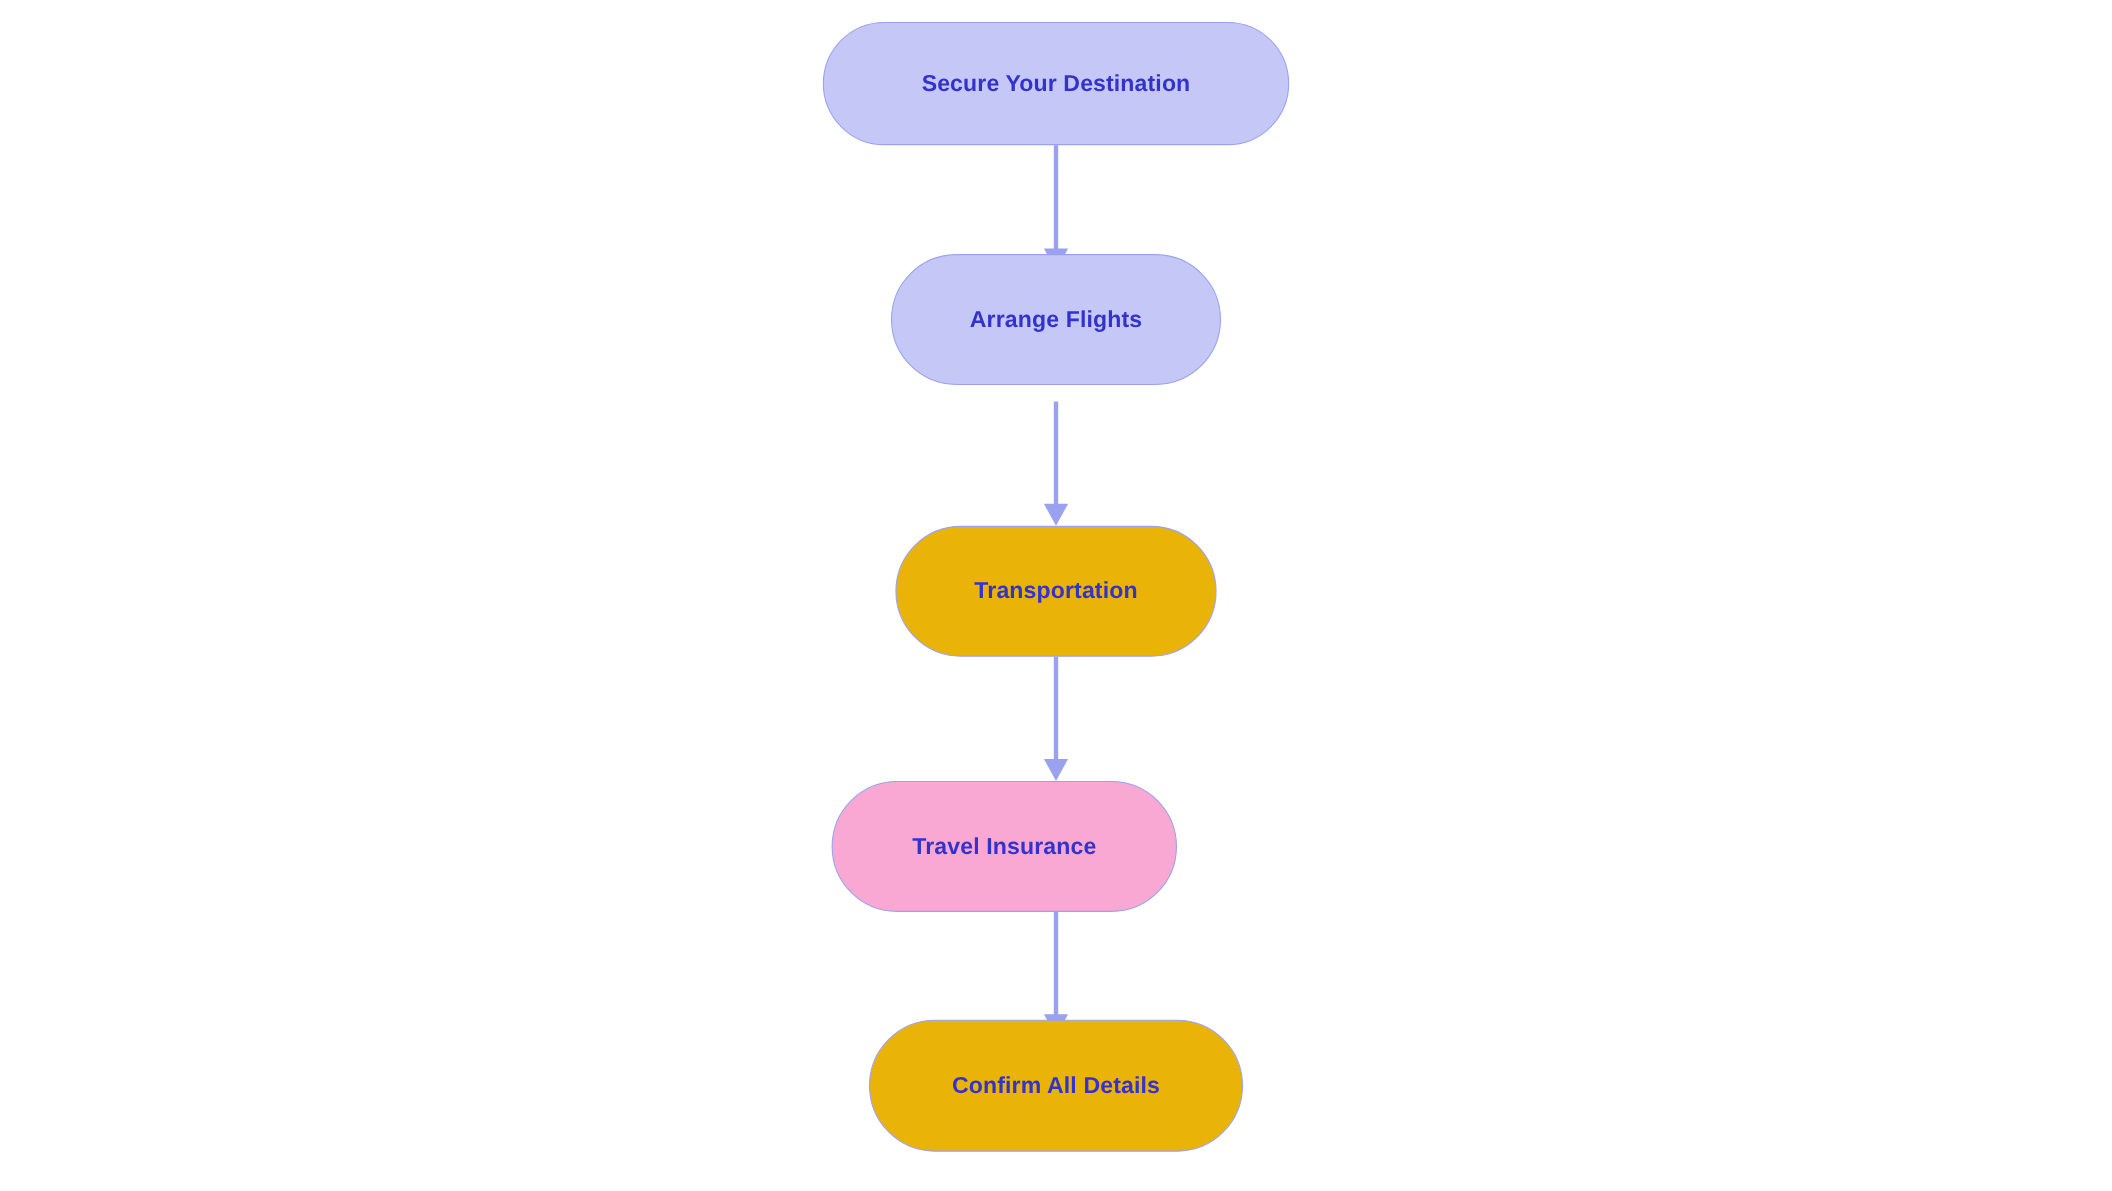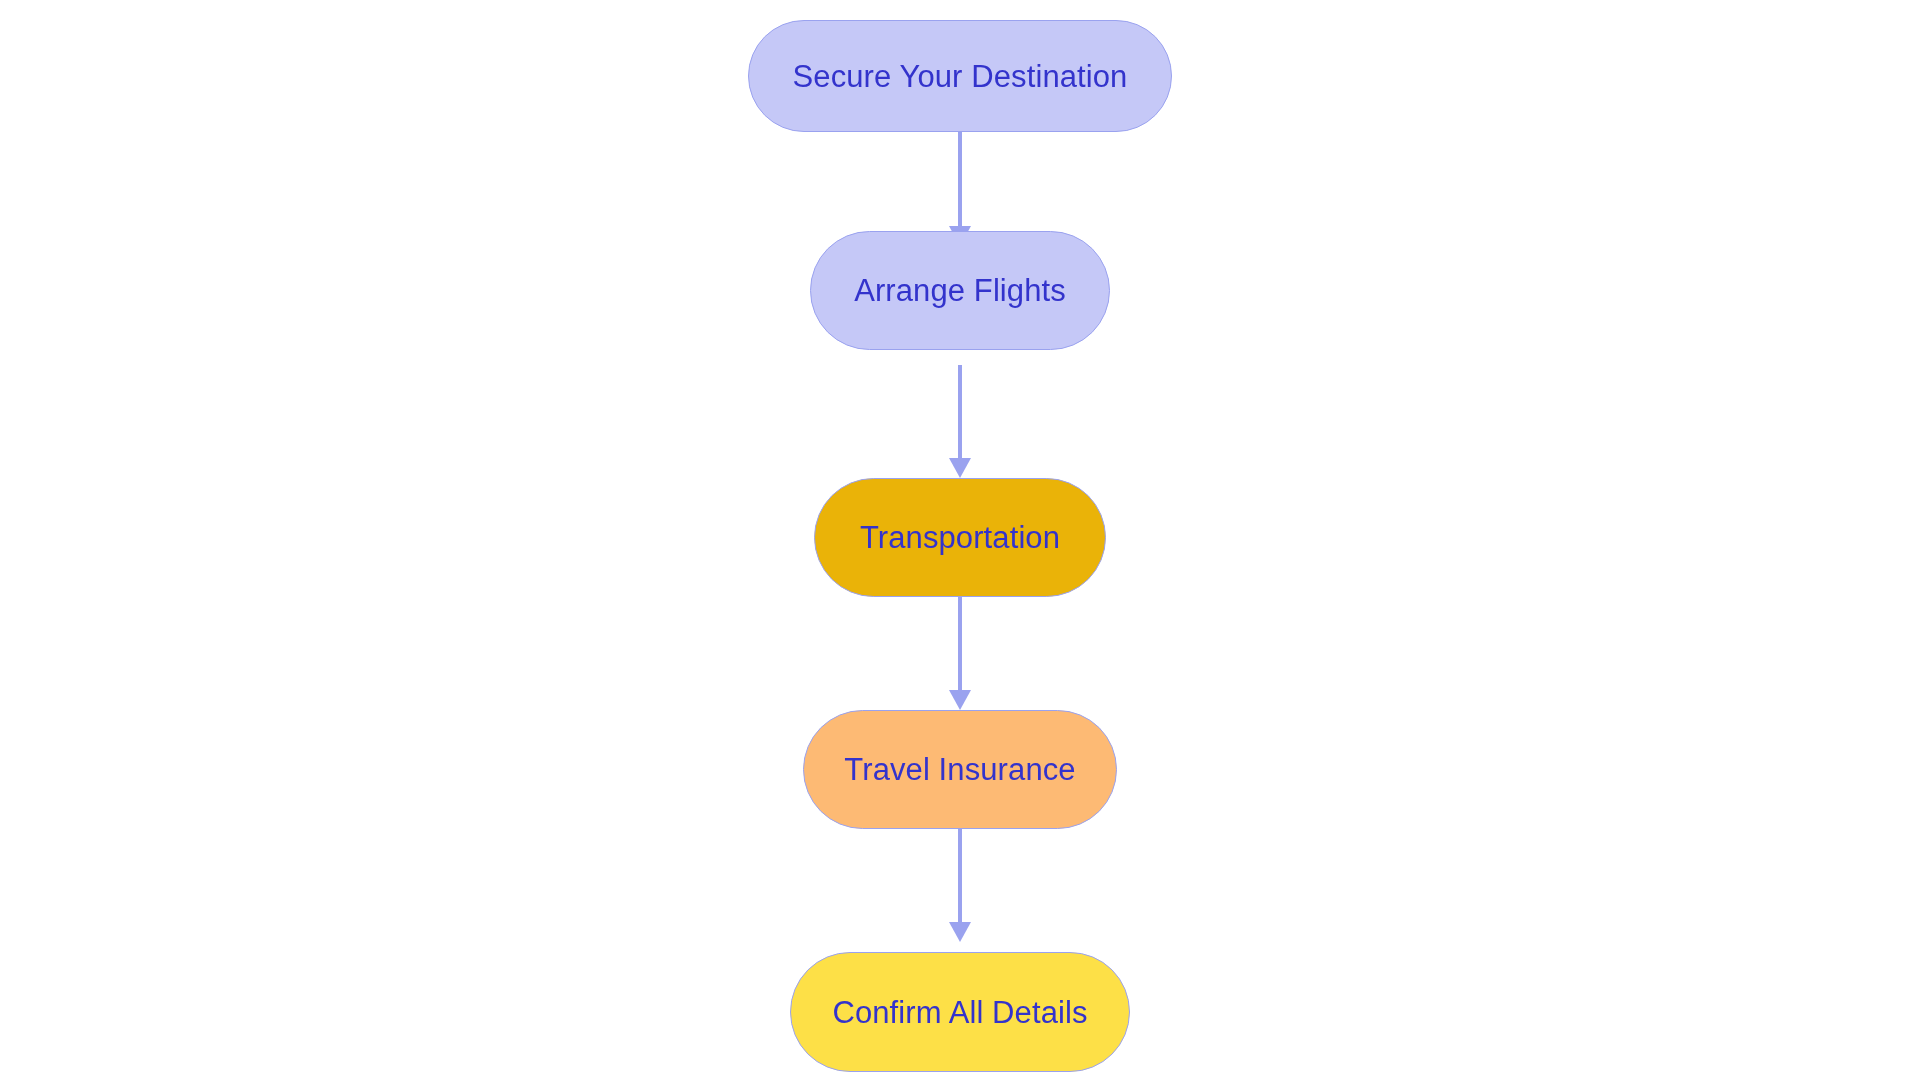--- a/index.html
+++ b/index.html
@@ -41,22 +41,22 @@
     justify-content: center;
     background: #c5c8f7;
     border: 1.6px solid #9aa2ef;
     border-radius: 999px;
     transform: translateX(-50%);
     z-index: 2;
   }
   .flow-node-label {
     color: #3333cc;
     font-family: "Liberation Sans", sans-serif;
-    font-size: 31px;
-    font-weight: 400;
+    font-size: 21px;
+    font-weight: 700;
     line-height: 1;
     letter-spacing: 0.1px;
     white-space: nowrap;
     text-align: left;
     user-select: none;
   }
 </style>
 </head>
 <body>
 
@@ -84,21 +84,21 @@
   <div id="nodes-layer">
       <div class="flow-node" style="left: 960px; top: 20px; width: 424px; height: 112px; background: rgb(197, 200, 247); border-color: rgb(154, 162, 239);">
         <span class="flow-node-label" style="color: rgb(51, 51, 204);">Secure Your Destination</span>
       </div>
       <div class="flow-node" style="left: 960px; top: 231px; width: 300px; height: 119px; background: rgb(197, 200, 247); border-color: rgb(154, 162, 239);">
         <span class="flow-node-label" style="color: rgb(51, 51, 204);">Arrange Flights</span>
       </div>
       <div class="flow-node" style="left: 960px; top: 478px; width: 292px; height: 119px; background: #eab308; border-color: rgb(154, 162, 239);">
         <span class="flow-node-label" style="color: rgb(51, 51, 204);">Transportation</span>
       </div>
-      <div class="flow-node" style="left: 960px; top: 710px; width: 314px; height: 119px; background: #fdba74; border-color: rgb(154, 162, 239);">
+      <div class="flow-node" style="left: 913px; top: 710px; width: 314px; height: 119px; background: #f9a8d4; border-color: rgb(154, 162, 239);">
         <span class="flow-node-label" style="color: rgb(51, 51, 204);">Travel Insurance</span>
       </div>
-      <div class="flow-node" style="left: 960px; top: 952px; width: 340px; height: 120px; background: #fde047; border-color: rgb(154, 162, 239);">
+      <div class="flow-node" style="left: 960px; top: 927px; width: 340px; height: 120px; background: #eab308; border-color: rgb(154, 162, 239);">
         <span class="flow-node-label" style="color: rgb(51, 51, 204);">Confirm All Details</span>
       </div>
     </div>
 
 </div>
 
 </body></html>

